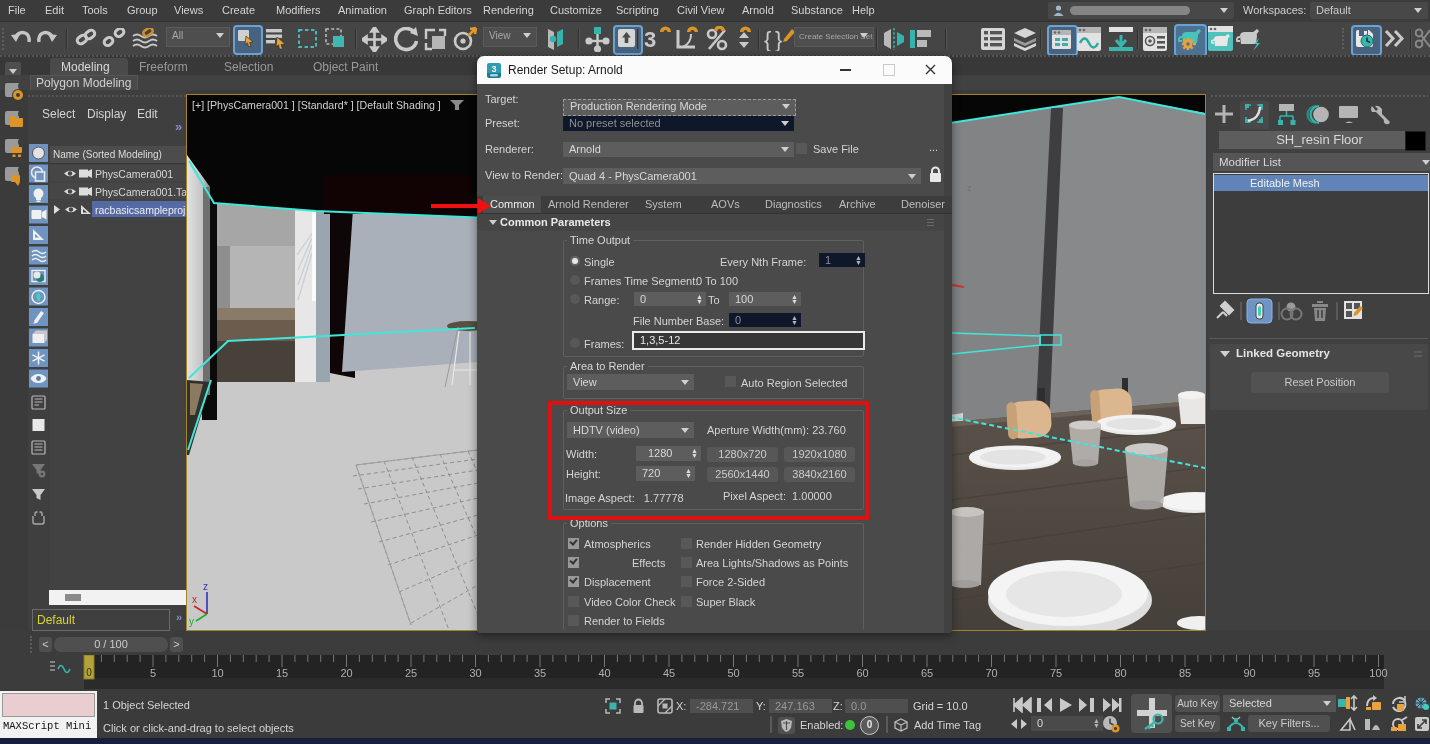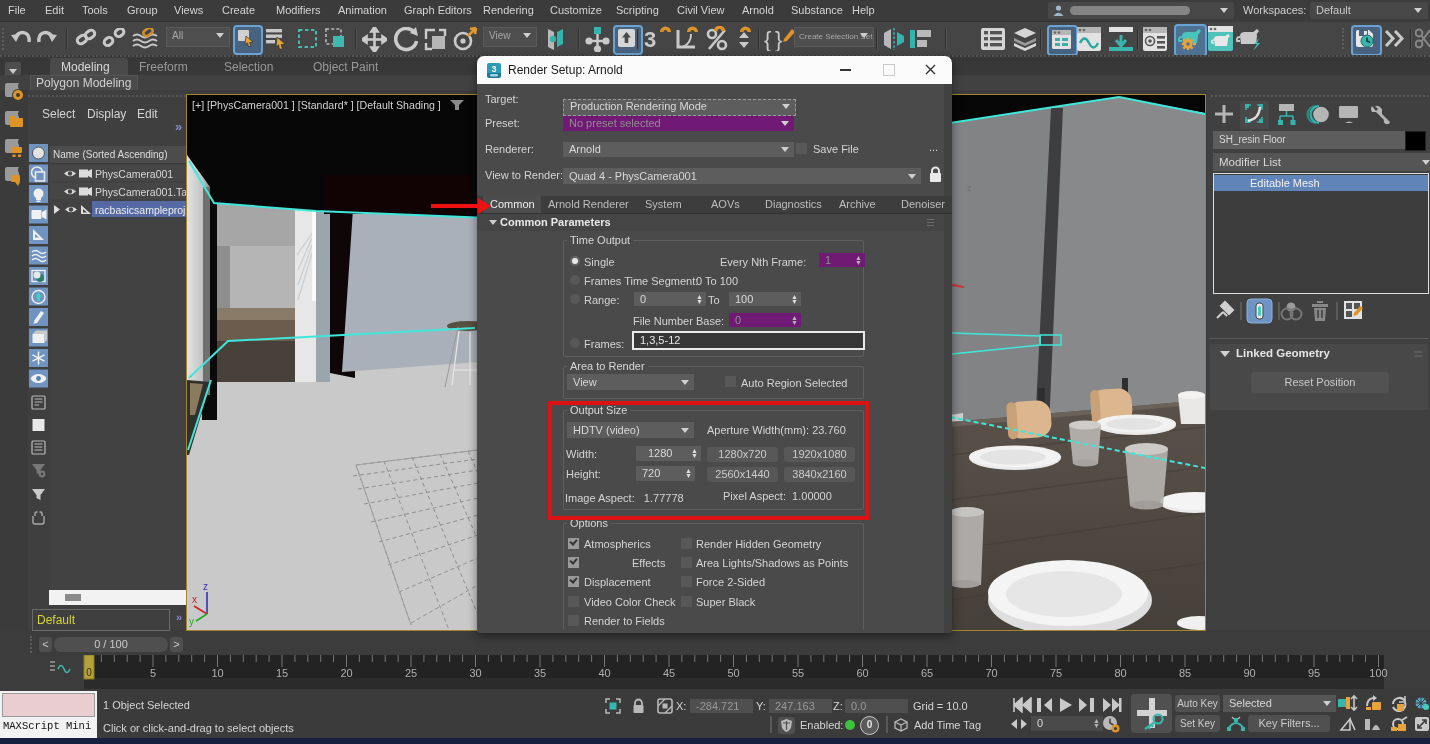--- a/index.html
+++ b/index.html
@@ -1,21 +1,21 @@
 <!DOCTYPE html>
 <html><head>
 <meta charset="utf-8">
 <style>
 html,body{margin:0;padding:0;}
 #root{position:relative;width:1430px;height:744px;background:#3c3c3c;overflow:hidden;
   font-family:"Liberation Sans",sans-serif;font-size:11px;color:#d4d4d4;}
 .abs{position:absolute;}
 .lbl{position:absolute;white-space:nowrap;}
 .fld{position:absolute;background:#5d5d5d;color:#d8d8d8;line-height:14px;padding-left:6px;white-space:nowrap;overflow:hidden;}
-.fldd{position:absolute;background:#701a75;color:#8f8f8f;line-height:14px;padding-left:6px;white-space:nowrap;}
+.fldd{position:absolute;background:#0f172a;color:#8f8f8f;line-height:14px;padding-left:6px;white-space:nowrap;}
 .dd .arr{position:absolute;right:5px;top:5px;width:0;height:0;border-left:4px solid transparent;border-right:4px solid transparent;border-top:5px solid #cfcfcf;}
 .spin{position:absolute;right:2px;top:2px;width:9px;color:#b5b5b5;font-size:7px;line-height:5px;text-align:center;}
 .gbox{position:absolute;border:1px solid #5f5f5f;border-radius:2px;}
 .glab{position:absolute;background:#4a4a4a;padding:0 3px;color:#d8d8d8;}
 .cb{position:absolute;width:11px;height:11px;background:#585858;}
 .cbc{position:absolute;width:11px;height:11px;background:#999;}
 .cbc:after{content:"";position:absolute;left:2px;top:1px;width:5px;height:3px;border-left:2px solid #333;border-bottom:2px solid #333;transform:rotate(-50deg);}
 .rad{position:absolute;width:10px;height:10px;border-radius:50%;background:#585858;}
 .radc{position:absolute;width:10px;height:10px;border-radius:50%;background:#666;}
 .radc:after{content:"";position:absolute;left:2px;top:2px;width:6px;height:6px;border-radius:50%;background:#e8e8e8;}
@@ -418,21 +418,21 @@
             <circle cx="13" cy="330" r="3.4" fill="#777" stroke="none"></circle>
             <circle cx="13" cy="330" r="1.2" fill="#3f3f3f" stroke="none"></circle>
           <path d="M3 345 L16 345 L11.5 351 L11.5 356 L7.5 354 L7.5 351 Z" fill="#c9c9c9" stroke="none"></path>
           <path d="M4 372 L4 378 Q4 380 6 380 L13 380 Q15 380 15 378 L15 372 M6 372 L6 369.5 Q6 368 7.5 368 L8.5 368 M13 372 L13 369.5 Q13 368 11.5 368 L10.5 368" fill="none" stroke="#a9a9a9" stroke-width="1.4"></path>
         </g>
       </svg>
     </div>
 
     <div class="abs" style="left:22px;top:56px;width:136px;height:444px;background:#424242;">
       <div class="abs" style="left:0;top:0;width:136px;height:17px;background:#4c4c4c;border-bottom:1px solid #393939;">
-        <span class="lbl" style="left:3px;top:3px;font-size:10px;color:#dcdcdc;">Name (Sorted Ascending)</span>
+        <span class="lbl" style="left:3px;top:3px;font-size:10px;color:#dcdcdc;">Name (Sorted Modeling)</span>
       </div>
       <div class="abs" style="left:0;top:19px;width:136px;height:16px;background:#464646;"></div>
       <div class="abs" style="left:0;top:37px;width:136px;height:16px;background:#464646;"></div>
       <svg class="abs" style="left:13px;top:21px;" width="30" height="13" viewBox="0 0 30 13">
           <path d="M1 6.5 Q7 1 13 6.5 Q7 12 1 6.5" fill="#ddd"></path>
           <circle cx="7" cy="6.5" r="2.2" fill="#444"></circle>
           <rect x="16" y="2.5" width="9" height="8" fill="#ddd"></rect>
           <path d="M25 4 L29 2 L29 11 L25 9 Z" fill="#ddd"></path>
         </svg>
       <span class="lbl" style="left:45px;top:22px;color:#d8d8d8;font-size:10.5px;">PhysCamera001</span>
@@ -654,21 +654,21 @@
         </g>
       <g transform="translate(124,0)">
           <rect x="0" y="2" width="19" height="12" rx="1" fill="#b5b5b5"></rect>
           <path d="M6 19 q4 -3 8 0 z" fill="#b5b5b5"></path>
         </g>
       <g transform="translate(155,0)">
           <path d="M2 2 Q0 5 2 8 L6 8 L14 16 Q13 19 16 20 Q19 21 20 18 L12 10 L12 5 Q9 1 5 2 L8 5 L6 7 Z" fill="#b5b5b5"></path>
         </g>
     </svg>
 
-    <div class="fld" style="left:6px;top:41px;width:189px;height:18px;line-height:18px;font-size:10px;">SH_resin Floor</div>
+    <div class="fld" style="left:12px;top:41px;width:189px;height:18px;line-height:18px;font-size:13px;text-align:center;">SH_resin Floor</div>
     <div class="abs" style="left:198px;top:41px;width:19px;height:18px;background:#000;border:1px solid #222;"></div>
 
     <div class="fld dd" style="left:6px;top:63px;width:216px;height:18px;line-height:18px;font-size:11.5px;background:#555;">Modifier List<span class="arr" style="top:7px;"></span></div>
 
     <div class="abs" style="left:6px;top:83px;width:214px;height:119px;background:#3d3d3d;border:1px solid #dcdcdc;">
       <div class="abs" style="left:0;top:1px;width:214px;height:16px;background:#6084b8;">
         <span class="lbl" style="left:36px;top:2px;color:#f0f0f0;">Editable Mesh</span>
       </div>
     </div>
 

